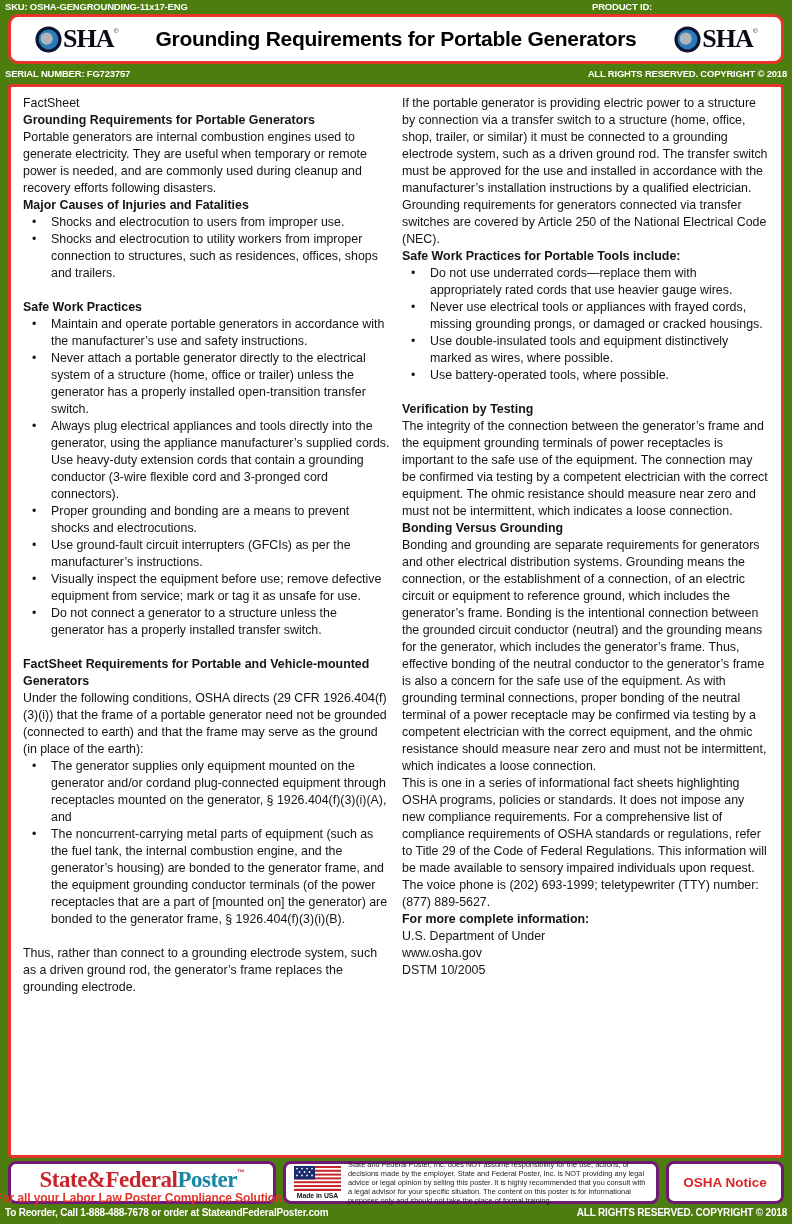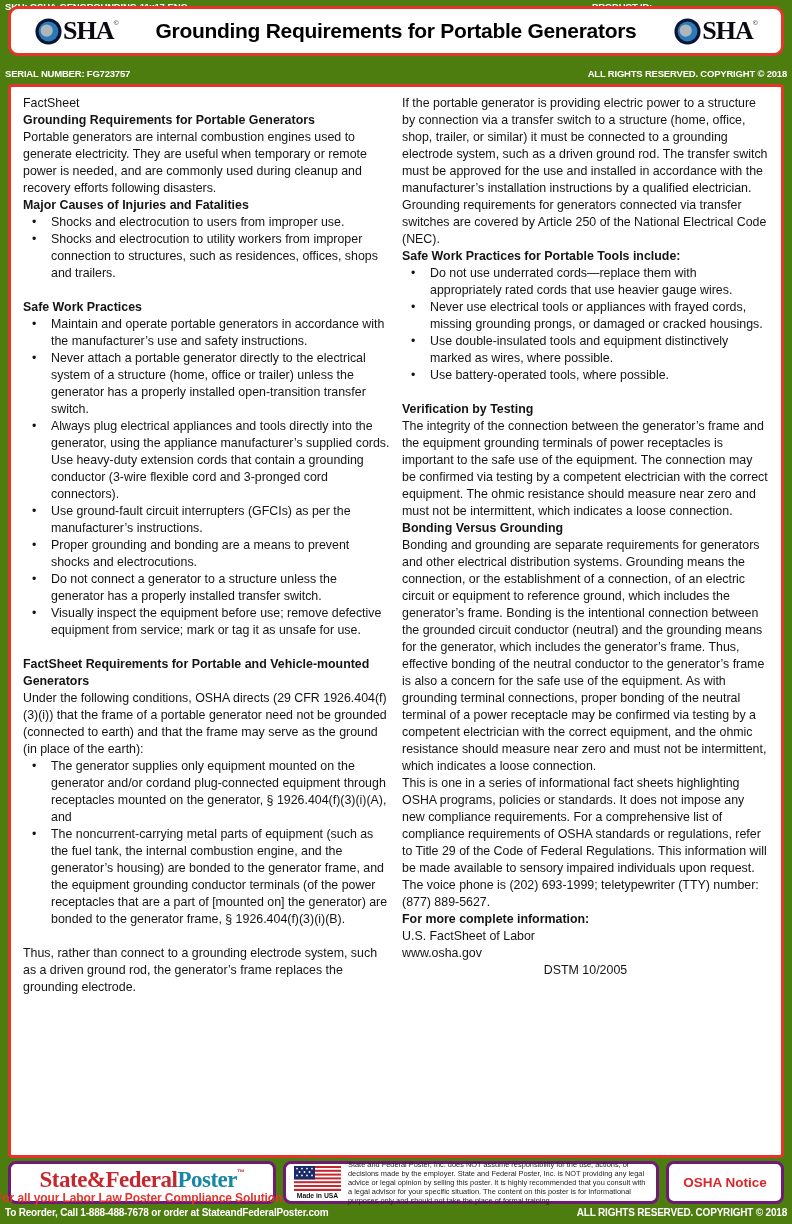--- a/index.html
+++ b/index.html
@@ -15,21 +15,21 @@
   }
   
   .top-bar {
     position: absolute; top: 0; left: 0; right: 0; height: 14px;
     color: #fff; font-size: 9.5px; font-weight: 700; letter-spacing: -0.2px;
   }
   .top-bar .sku { position: absolute; left: 5px; top: 1px; }
   .top-bar .pid { position: absolute; left: 592px; top: 1px; }
   
   .header-box {
-    position: absolute; top: 6px; left: 8px; right: 8px; height: 50px;
+    position: absolute; top: 14px; left: 8px; right: 8px; height: 50px;
     background: #fff; border: 3px solid #e4352b; border-radius: 10px;
     display: flex; align-items: center; justify-content: space-between;
     padding: 12px 24px;
   }
   .doc-title {
     font-size: 21px; font-weight: 700; letter-spacing: -0.3px;
     color: #000; text-align: center; flex: 1;
   }
   .osha-logo { display: flex; align-items: center; }
   .osha-logo svg { width: 27px; height: 27px; margin-right: 1px; }
@@ -50,21 +50,21 @@
     position: absolute; top: 84px; left: 8px; right: 8px; height: 1074px;
     background: #fff; border: 3px solid #e4352b; border-radius: 4px;
     padding: 8px 12px; display: flex; gap: 12px; overflow: hidden;
   }
   .col { flex: 1; font-size: 12.4px; line-height: 17px; color: #141414; }
   .col p { margin: 0; }
   .blk-line { margin: 0; }
   .blk-heading { font-weight: 700; margin: 0 0 17px; }
   .blk-heading.tight { margin-bottom: 0; }
   .blk-para { margin: 0 0 17px; }
-  .blk-right { text-align: center; margin: 14px 2px 0 0; }
+  .blk-right { text-align: left; margin: 14px 2px 0 0; }
   .bullets { list-style: none; margin: 0 0 17px; padding: 0; }
   .bullets li { position: relative; padding-left: 28px; }
   .bullets li::before { content: '•'; position: absolute; left: 9px; top: 0; }
   
   .footer-row {
     position: absolute; left: 8px; right: 8px; bottom: 20px; height: 43px;
     display: flex; gap: 7px;
   }
   .fbox {
     background: #fff; border: 3px solid #701a75; border-radius: 8px;
@@ -134,24 +134,24 @@
         <p class="blk-heading">Major Causes of Injuries and Fatalities</p>
         <ul class="bullets">
           <li>Shocks and electrocution to users from improper use.</li>
           <li>Shocks and electrocution to utility workers from improper connection to structures, such as residences, offices, shops and trailers.</li>
         </ul>
         <p class="blk-heading">Safe Work Practices</p>
         <ul class="bullets">
           <li>Maintain and operate portable generators in accordance with the manufacturer’s use and safety instructions.</li>
           <li>Never attach a portable generator directly to the electrical system of a structure (home, office or trailer) unless the generator has a properly installed open-transition transfer switch.</li>
           <li>Always plug electrical appliances and tools directly into the generator, using the appliance manufacturer’s supplied cords. Use heavy-duty extension cords that contain a grounding conductor (3-wire flexible cord and 3-pronged cord connectors).</li>
+          <li>Proper grounding and bonding are a means to prevent shocks and electrocutions.</li>
           <li>Use ground-fault circuit interrupters (GFCIs) as per the manufacturer’s instructions.</li>
-          <li>Proper grounding and bonding are a means to prevent shocks and electrocutions.</li>
+          <li>Visually inspect the equipment before use; remove defective equipment from service; mark or tag it as unsafe for use.</li>
           <li>Do not connect a generator to a structure unless the generator has a properly installed transfer switch.</li>
-          <li>Visually inspect the equipment before use; remove defective equipment from service; mark or tag it as unsafe for use.</li>
         </ul>
         <p class="blk-heading">FactSheet Requirements for Portable and Vehicle-mounted Generators</p>
         <p class="blk-para">Under the following conditions, OSHA directs (29 CFR 1926.404(f)(3)(i)) that the frame of a portable generator need not be grounded (connected to earth) and that the frame may serve as the ground (in place of the earth):</p>
         <ul class="bullets">
           <li>The generator supplies only equipment mounted on the generator and/or cordand plug-connected equipment through receptacles mounted on the generator, § 1926.404(f)(3)(i)(A), and</li>
           <li>The noncurrent-carrying metal parts of equipment (such as the fuel tank, the internal combustion engine, and the generator’s housing) are bonded to the generator frame, and the equipment grounding conductor terminals (of the power receptacles that are a part of [mounted on] the generator) are bonded to the generator frame, § 1926.404(f)(3)(i)(B).</li>
         </ul>
         <p class="blk-para">Thus, rather than connect to a grounding electrode system, such as a driven ground rod, the generator’s frame replaces the grounding electrode.</p>
       </div>
     <div class="col">
@@ -162,21 +162,21 @@
           <li>Never use electrical tools or appliances with frayed cords, missing grounding prongs, or damaged or cracked housings.</li>
           <li>Use double-insulated tools and equipment distinctively marked as wires, where possible.</li>
           <li>Use battery-operated tools, where possible.</li>
         </ul>
         <p class="blk-heading">Verification by Testing</p>
         <p class="blk-para">The integrity of the connection between the generator’s frame and the equipment grounding terminals of power receptacles is important to the safe use of the equipment. The connection may be confirmed via testing by a competent electrician with the correct equipment. The ohmic resistance should measure near zero and must not be intermittent, which indicates a loose connection.</p>
         <p class="blk-heading">Bonding Versus Grounding</p>
         <p class="blk-para">Bonding and grounding are separate requirements for generators and other electrical distribution systems. Grounding means the connection, or the establishment of a connection, of an electric circuit or equipment to reference ground, which includes the generator’s frame. Bonding is the intentional connection between the grounded circuit conductor (neutral) and the grounding means for the generator, which includes the generator’s frame. Thus, effective bonding of the neutral conductor to the generator’s frame is also a concern for the safe use of the equipment. As with grounding terminal connections, proper bonding of the neutral terminal of a power receptacle may be confirmed via testing by a competent electrician with the correct equipment, and the ohmic resistance should measure near zero and must not be intermittent, which indicates a loose connection.</p>
         <p class="blk-para">This is one in a series of informational fact sheets highlighting OSHA programs, policies or standards. It does not impose any new compliance requirements. For a comprehensive list of compliance requirements of OSHA standards or regulations, refer to Title 29 of the Code of Federal Regulations. This information will be made available to sensory impaired individuals upon request. The voice phone is (202) 693-1999; teletypewriter (TTY) number: (877) 889-5627.</p>
         <p class="blk-heading tight">For more complete information:</p>
-        <p class="blk-line">U.S. FactSheet of Labor</p>
+        <p class="blk-line">U.S. Department of Under</p>
         <p class="blk-line">www.osha.gov</p>
         <p class="blk-right">DSTM 10/2005</p>
       </div>
   </div>
 
   <div class="footer-row">
     <div class="fbox brand-box">
       <div class="brand-line">
         <span class="brand-red">State&amp;Federal</span><span class="brand-teal">Poster</span><span class="brand-tm">™</span>
       </div>

